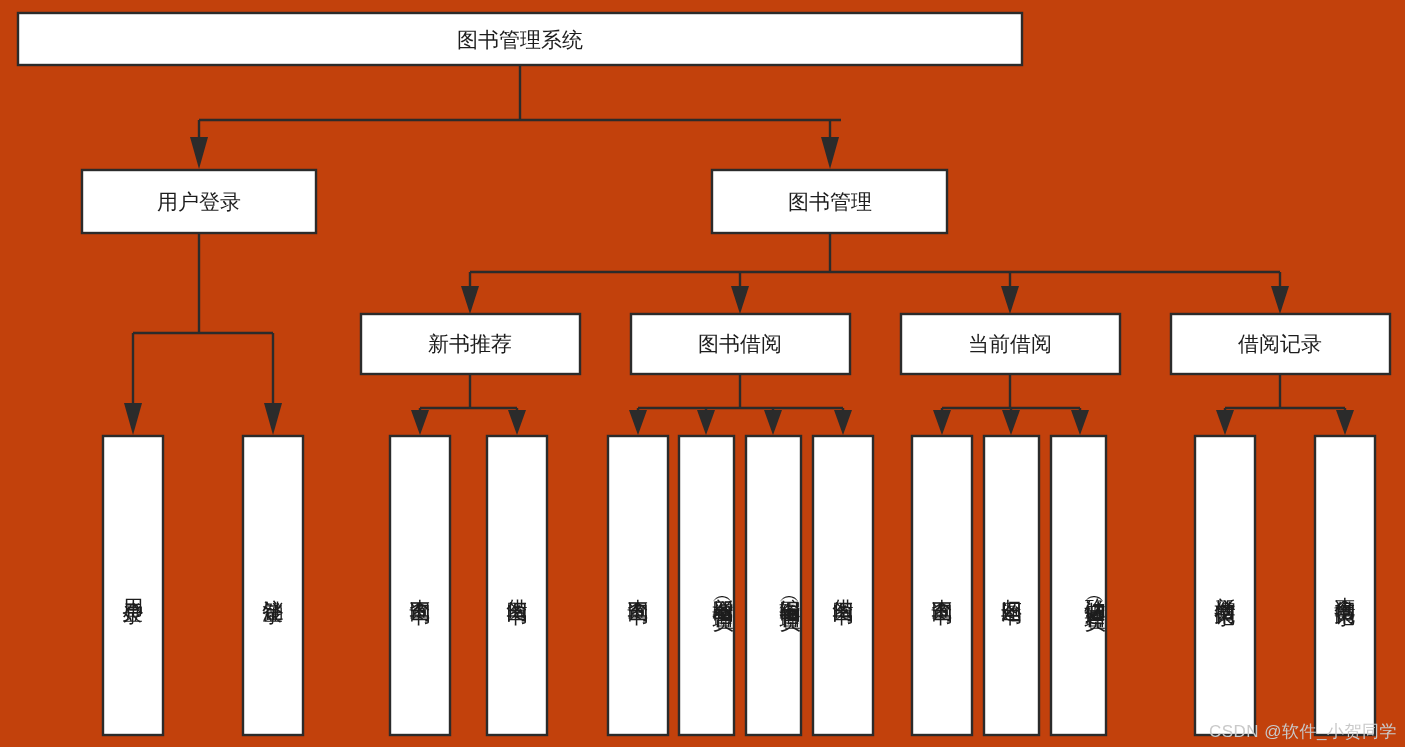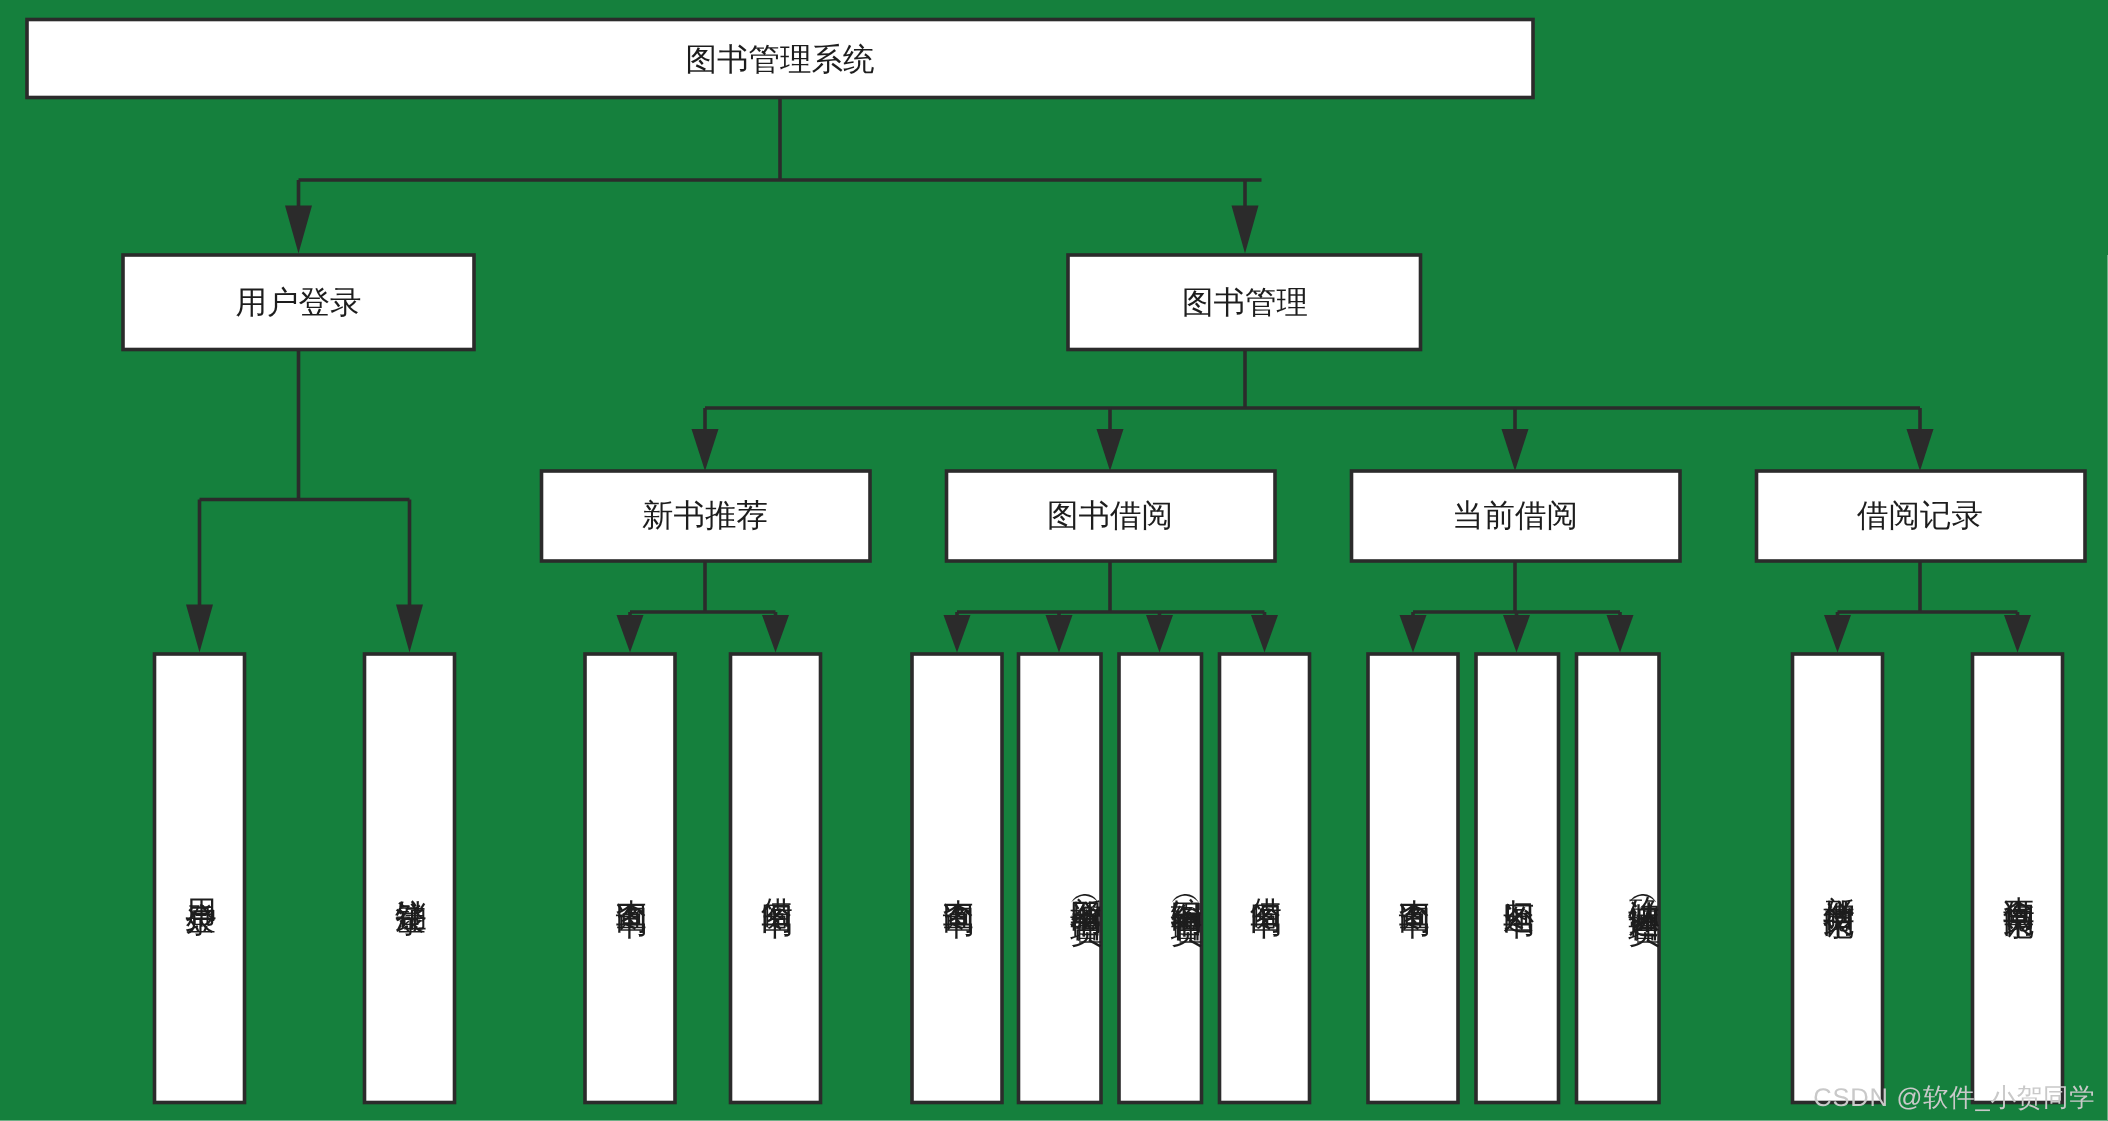--- a/index.html
+++ b/index.html
@@ -12,21 +12,21 @@
     width: 1405px;
     height: 747px;
     font-family: "Liberation Sans", "DejaVu Sans", sans-serif;
     overflow: hidden;
     position: relative;
   }
   #diagram-root {
     position: relative;
     width: 1405px;
     height: 747px;
-    background: #15803d;
+    background: #c2410c;
   }
   svg#tree-svg {
     position: absolute;
     left: 0;
     top: 0;
     width: 1405px;
     height: 747px;
     display: block;
   }
   .node-rect {

